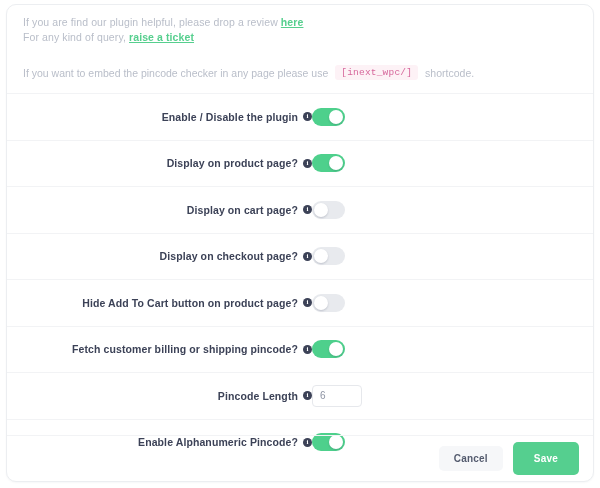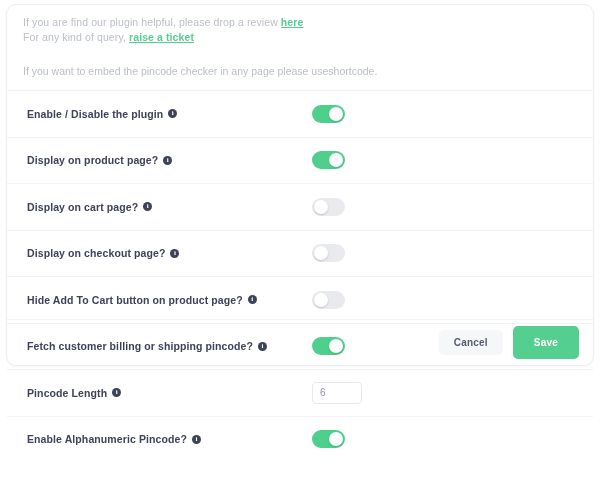--- a/index.html
+++ b/index.html
@@ -10,21 +10,21 @@
     height: 488px;
     overflow: hidden;
     font-family: "Liberation Sans", sans-serif;
   }
 
   .card {
     position: absolute;
     left: 6px;
     top: 4px;
     width: 588px;
-    height: 362px;
+    height: 478px;
     box-sizing: border-box;
     background: #ffffff;
     border: 1px solid #eceef1;
     border-radius: 10px;
     box-shadow: 0 1px 2px rgba(30, 40, 70, 0.04);
   }
 
   
   .notice {
     padding: 10px 16px 0 16px;
@@ -74,20 +74,21 @@
   }
   .row-label {
     flex: 0 0 285px;
     font-size: 10.5px;
     font-weight: bold;
     color: #3c4257;
     letter-spacing: 0.1px;
     display: flex;
     align-items: center;
     white-space: nowrap;
+    justify-content: flex-end;
   }
   .info-icon {
     display: inline-flex;
     align-items: center;
     justify-content: center;
     width: 9px;
     height: 9px;
     border-radius: 50%;
     background: #3c4257;
     color: #ffffff;
@@ -189,20 +190,21 @@
 
   <div class="notice">
     <div class="notice-line">
       <span>If you are find our plugin helpful, please drop a review </span><a class="link-green" href="#">here</a>
     </div>
     <div class="notice-line">
       <span>For any kind of query, </span><a class="link-green" href="#">raise a ticket</a>
     </div>
     <div class="shortcode-line">
       <span>If you want to embed the pincode checker in any page please use</span>
+      <span class="shortcode-chip">[inext_wpc/]</span>
       <span>shortcode.</span>
     </div>
   </div>
 
   <div class="rows">
 
     <div class="row">
       <div class="row-label">
         <span>Enable / Disable the plugin</span>
         <span class="info-icon">i</span>

